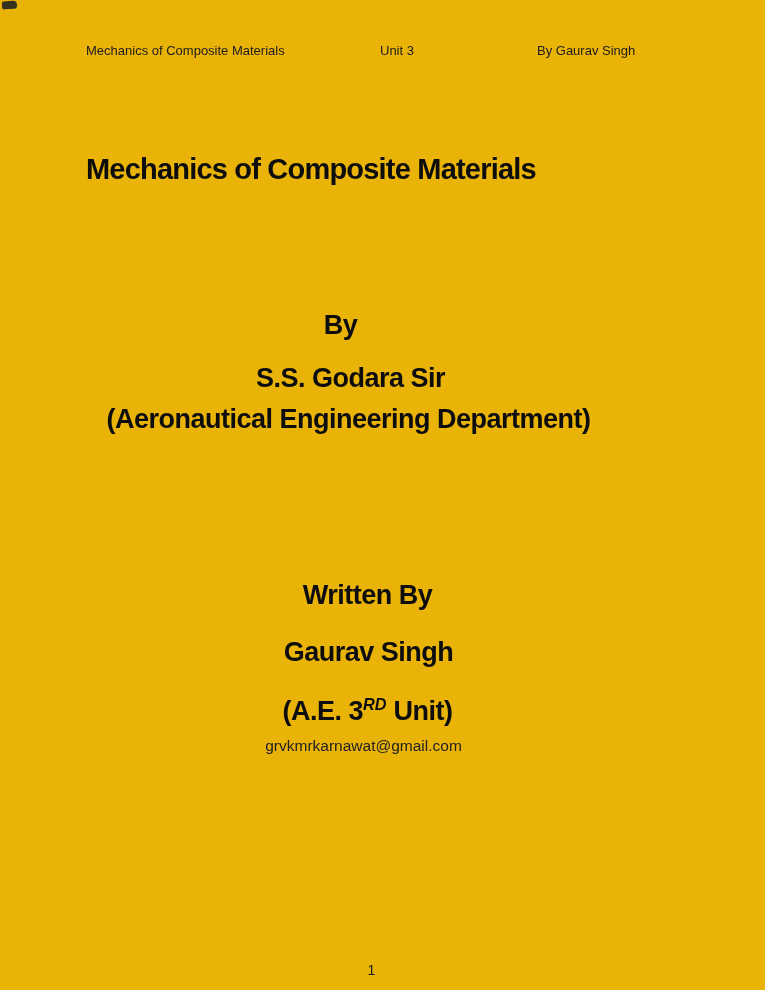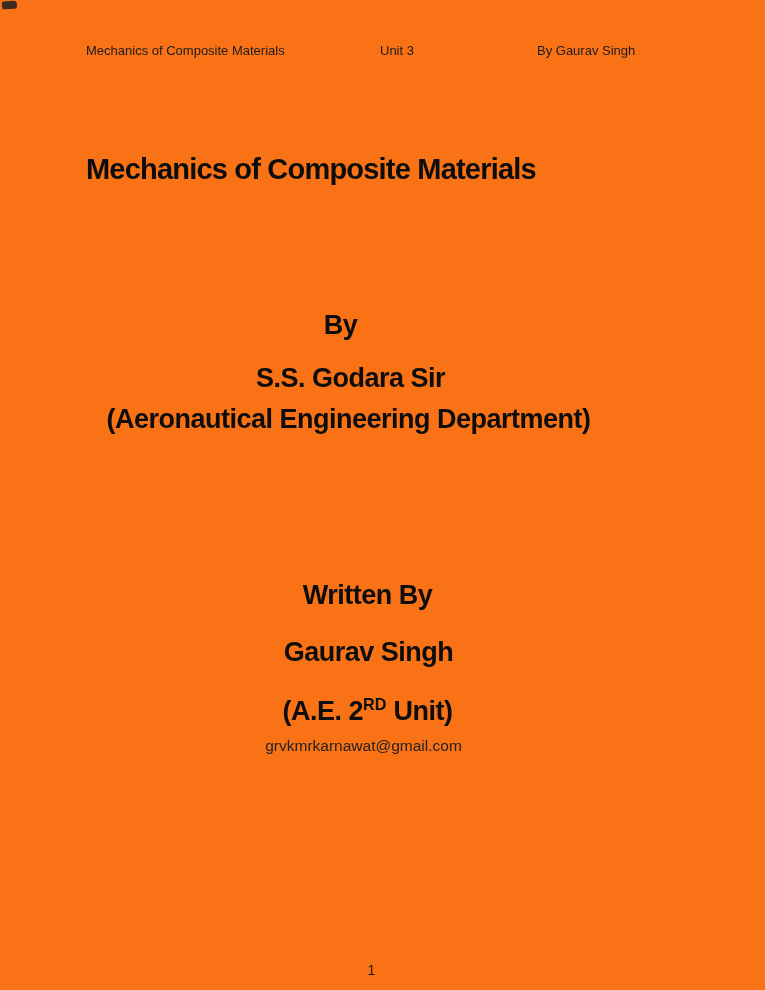--- a/index.html
+++ b/index.html
@@ -5,21 +5,21 @@
   html, body {
     margin: 0;
     padding: 0;
     background: #e8e8e8;
     font-family: "Liberation Sans", sans-serif;
   }
   #page {
     position: relative;
     width: 765px;
     height: 990px;
-    background: #f97316;
+    background: #eab308;
     overflow: hidden;
     color: #1a1a1a;
   }
   .abs { position: absolute; white-space: nowrap; }
 
   
   .corner-smudge {
     position: absolute;
     left: 2px;
     top: 1px;
@@ -67,20 +67,21 @@
   .l-author  { left: -32px; top: 362px; }
   .l-dept    { left: -34px; top: 403px; }
   .l-written { left: -15px; top: 579px; }
   .l-writer  { left: -14px; top: 636px; }
   .l-year    { left: -15px; top: 688px; }
 
   .sup {
     font-size: 60%;
     vertical-align: super;
     letter-spacing: 0;
+    font-style: italic;
   }
 
   .l-email {
     left: -19px;
     top: 736px;
     width: 765px;
     text-align: center;
     font-size: 15.5px;
     font-weight: 400;
     line-height: 19px;
@@ -110,19 +111,19 @@
 
   <h1 class="abs doc-title">Mechanics of Composite Materials</h1>
 
   <div class="abs cline l-by">By</div>
   <div class="abs cline l-author">S.S. Godara Sir</div>
   <div class="abs cline l-dept">(Aeronautical Engineering Department)</div>
 
   <div class="abs cline l-written">Written By</div>
   <div class="abs cline l-writer">Gaurav Singh</div>
 
-  <div class="abs cline l-year"><span>(A.E. 2</span><span class="sup">RD</span><span> Unit)</span></div>
+  <div class="abs cline l-year"><span>(A.E. 3</span><span class="sup">RD</span><span> Unit)</span></div>
 
   <div class="abs l-email">grvkmrkarnawat@gmail.com</div>
 
   <div class="abs l-pagenum">1</div>
 
 </div>
 
 </body></html>

